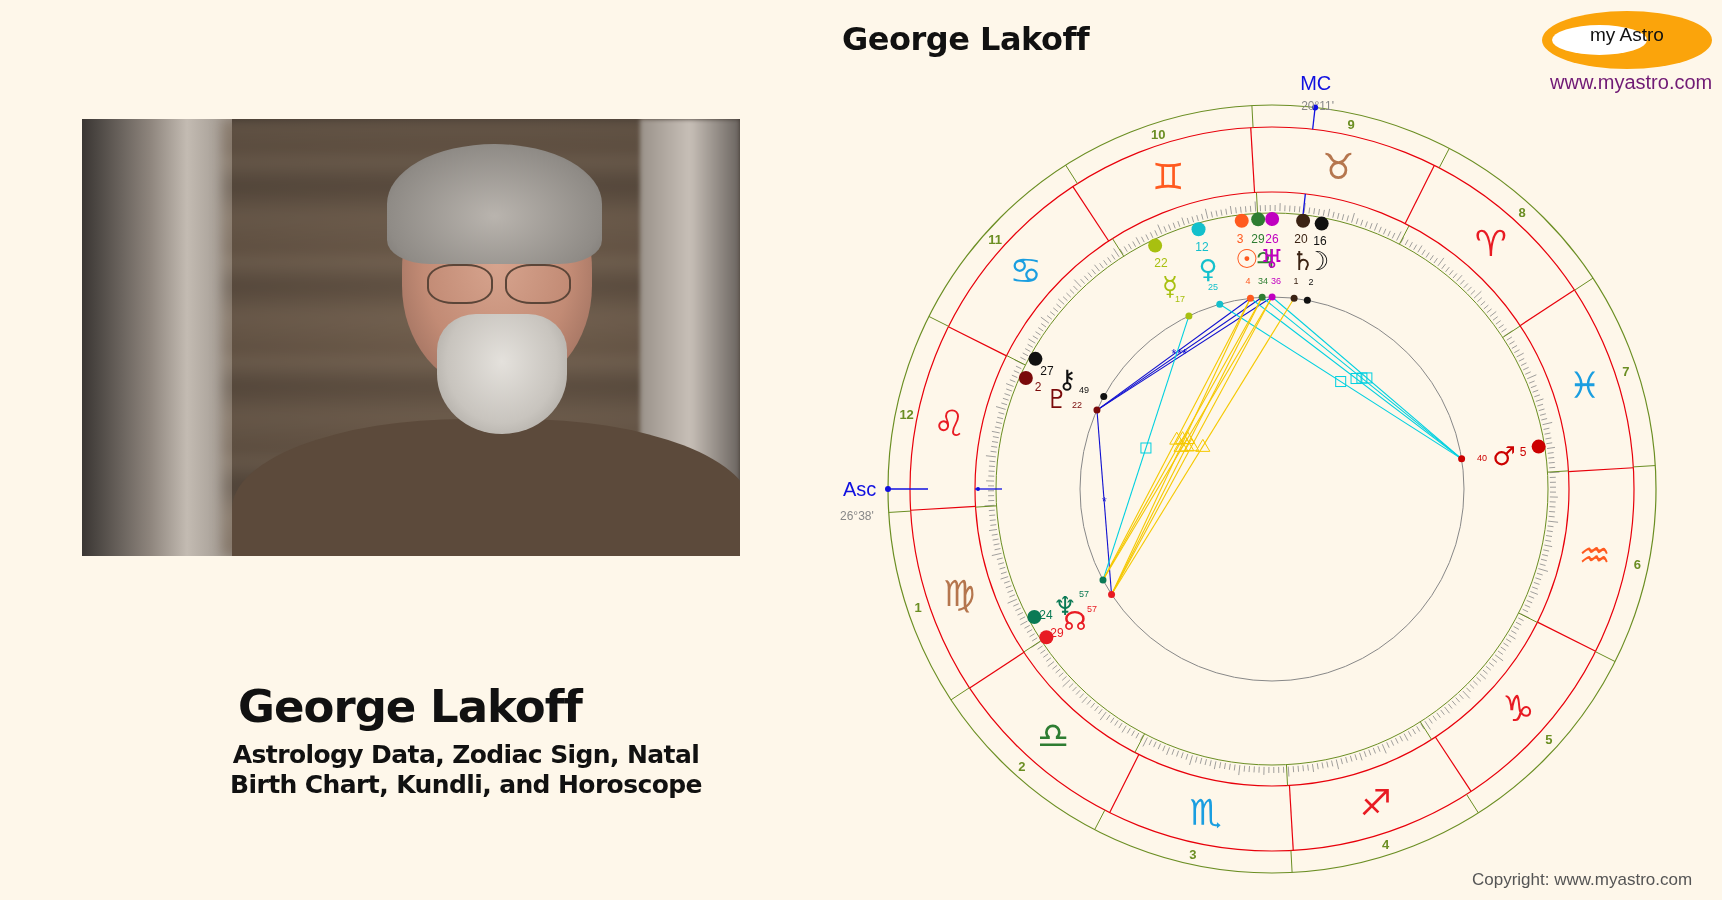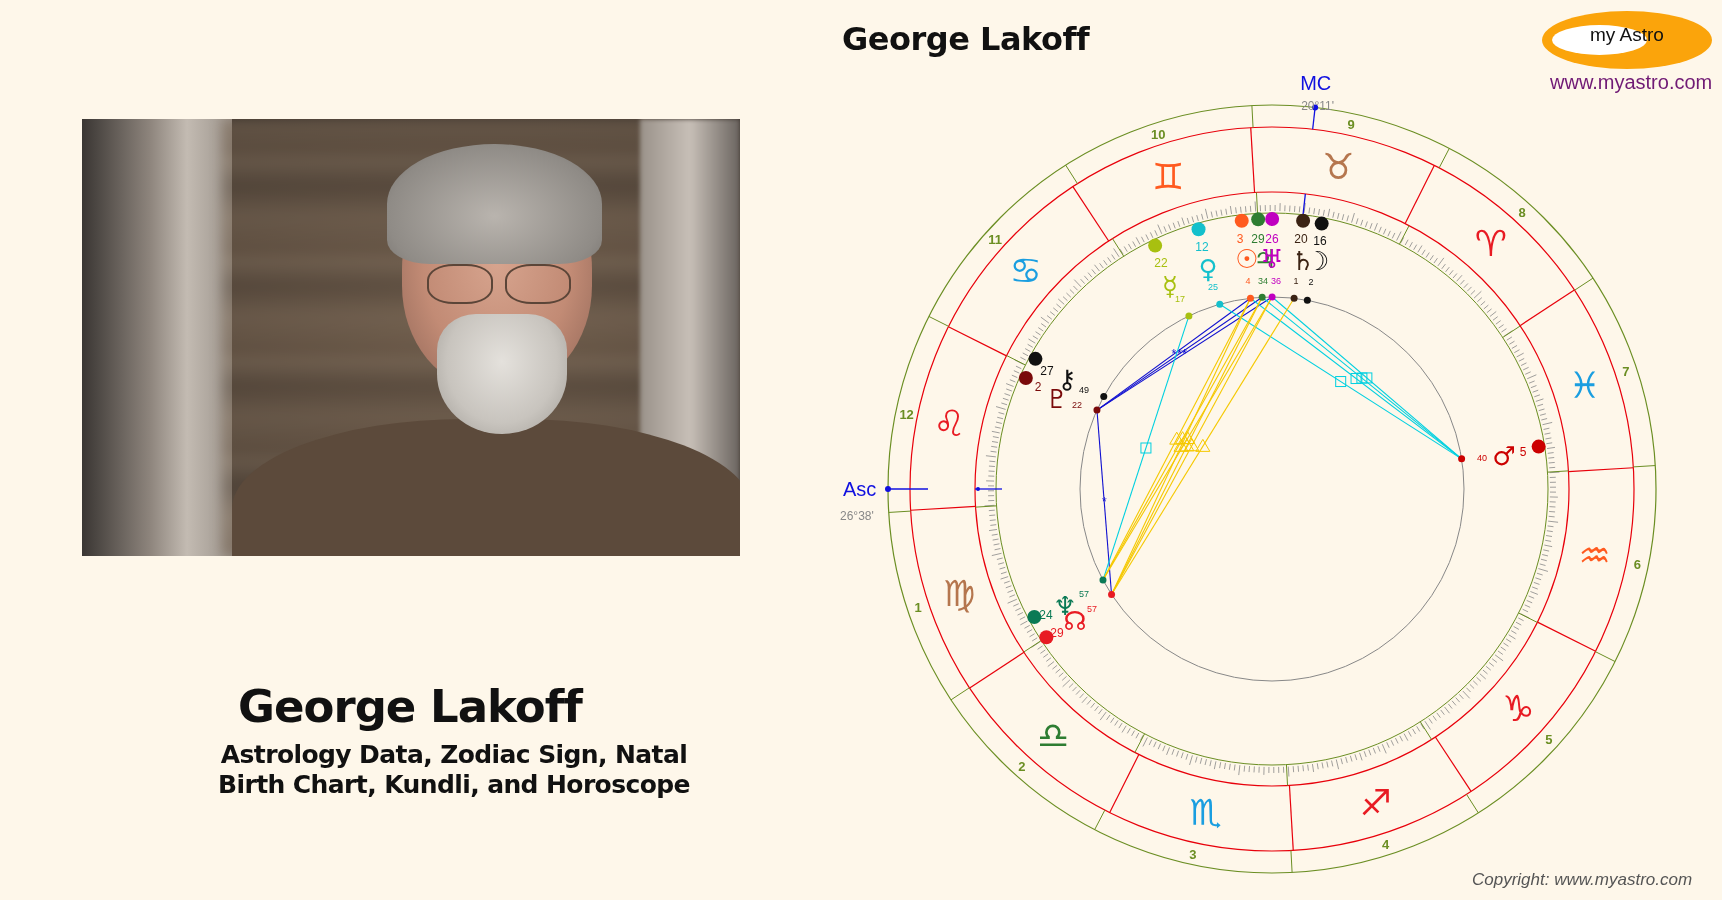--- a/index.html
+++ b/index.html
@@ -24,23 +24,23 @@
   .photo .head { position:absolute; left:320px; top:40px; width:190px; height:230px; border-radius:48% 48% 45% 45%;
            background:radial-gradient(ellipse at 50% 45%, #d7a48e 0%, #c28b75 55%, #8e6455 100%); }
   .photo .hair { position:absolute; left:305px; top:25px; width:215px; height:120px; border-radius:50% 50% 20% 20%;
            background:radial-gradient(ellipse at 50% 60%, #b9b4ae 0%, #8f8b86 70%, #6c6864 100%); }
   .photo .beard { position:absolute; left:355px; top:195px; width:130px; height:120px; border-radius:30% 30% 50% 50%;
            background:radial-gradient(ellipse at 50% 40%, #e4e1dc 0%, #c8c4be 60%, #9e9a94 100%); }
   .photo .glasses { position:absolute; left:335px; top:145px; width:160px; height:40px; }
   .photo .glasses span { position:absolute; top:0; width:62px; height:36px; border:2px solid #5b4538; border-radius:40%; }
   .person-name { position:absolute; left:0; width:820px; top:680px; text-align:center; font-size:45px; font-weight:bold; color:#111;
                  font-family:"DejaVu Sans", sans-serif; letter-spacing:-1px; }
-  .subtitle { position:absolute; left:0; width:820px; top:740px; text-align:center; font-size:25px; font-weight:bold; color:#111; line-height:30px;
+  .subtitle { position:absolute; left:12px; width:820px; top:740px; text-align:center; font-size:25px; font-weight:bold; color:#111; line-height:30px;
               font-family:"DejaVu Sans", sans-serif; letter-spacing:-0.6px;padding-left:44px; }
-  .copyright { position:absolute; left:1472px; top:870px; font-size:17px; color:#555;font-style:italic; }
+  .copyright { position:absolute; left:1472px; top:870px; font-size:17px; color:#555; }
   svg#wheel { position:absolute; left:0; top:0; }
 </style>
 </head>
 <body>
 
 <div class="chart-title">George Lakoff</div>
 
 <div class="logo">
   <div class="logo-oval"></div>
   <div class="logo-inner"></div>

